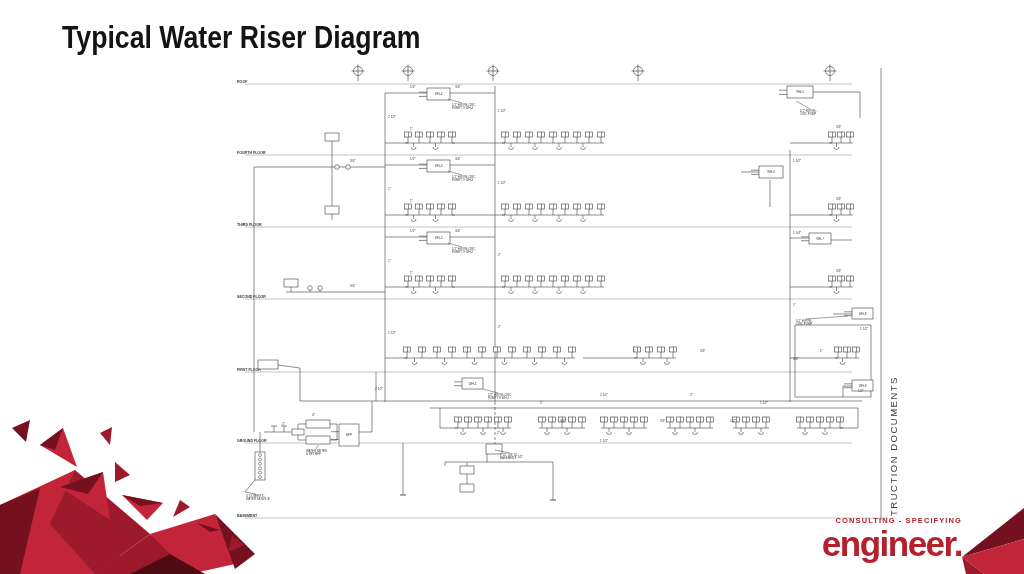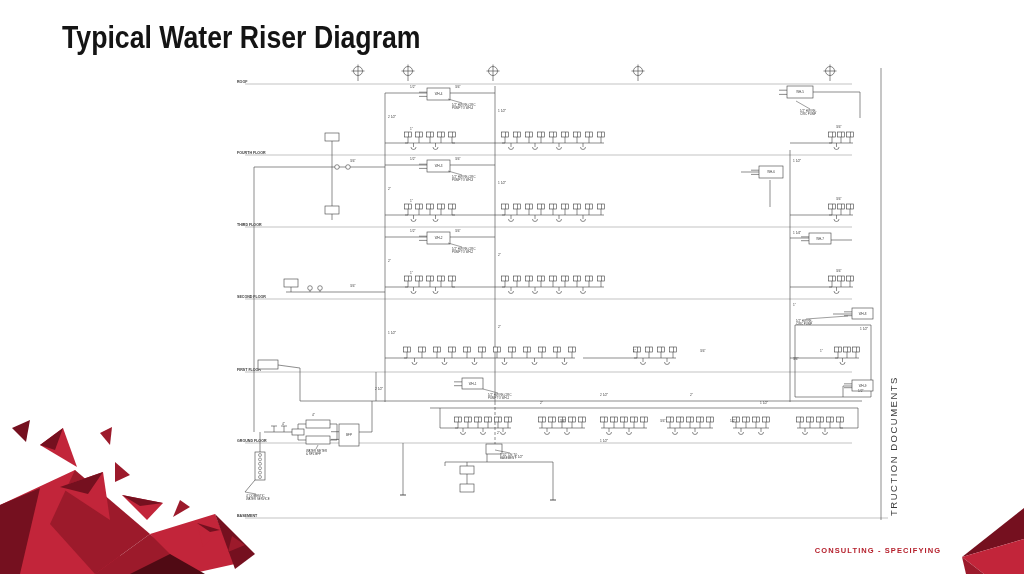--- a/index.html
+++ b/index.html
@@ -3,21 +3,21 @@
 <meta charset="utf-8">
 <style>
   html,body{margin:0;padding:0;}
   body{width:1024px;height:574px;position:relative;overflow:hidden;background:#ffffff;
        font-family:"Liberation Sans",sans-serif;}
   .slide-title{position:absolute;left:62px;top:20px;font-size:31px;font-weight:700;
        color:#141414;transform:scaleX(.86);transform-origin:left top;white-space:nowrap;}
   #riser-svg{position:absolute;left:0;top:0;}
   #decor-left{position:absolute;left:0;top:414px;}
   #decor-right{position:absolute;left:954px;top:494px;}
-  .logo{position:absolute;left:794px;top:517px;width:168px;text-align:center;line-height:1;margin-top:30px;}
+  .logo{position:absolute;left:794px;top:517px;width:168px;text-align:right;line-height:1;}
   .logo-tagline{font-size:7.5px;font-weight:700;letter-spacing:1.1px;white-space:nowrap;}
   .logo-wordmark{font-size:35px;font-weight:700;letter-spacing:-1.5px;margin-top:1px;}
 </style>
 </head>
 <body>
 
 <div class="slide-title" style="color: rgb(20, 20, 20);">Typical Water Riser Diagram</div>
 
 <svg id="riser-svg" width="1024" height="574" viewBox="0 0 1024 574">
     <g>
@@ -710,13 +710,14 @@
     <polygon points="12,14 30,6 26,28" fill="#75101f"></polygon>
   </svg>
 <svg id="decor-right" width="70" height="80" viewBox="0 0 70 80">
     <polygon points="8,63 70,14 70,45" fill="#75101f"></polygon>
     <polygon points="8,63 70,45 70,80 30,80" fill="#c2253a"></polygon>
     <polygon points="8,63 30,80 12,80" fill="#9c1a2b"></polygon>
   </svg>
 
 <div class="logo" style="color: rgb(181, 32, 44);">
   <div class="logo-tagline">CONSULTING - SPECIFYING</div>
+  <div class="logo-wordmark">engineer.</div>
 </div>
 
 </body></html>

